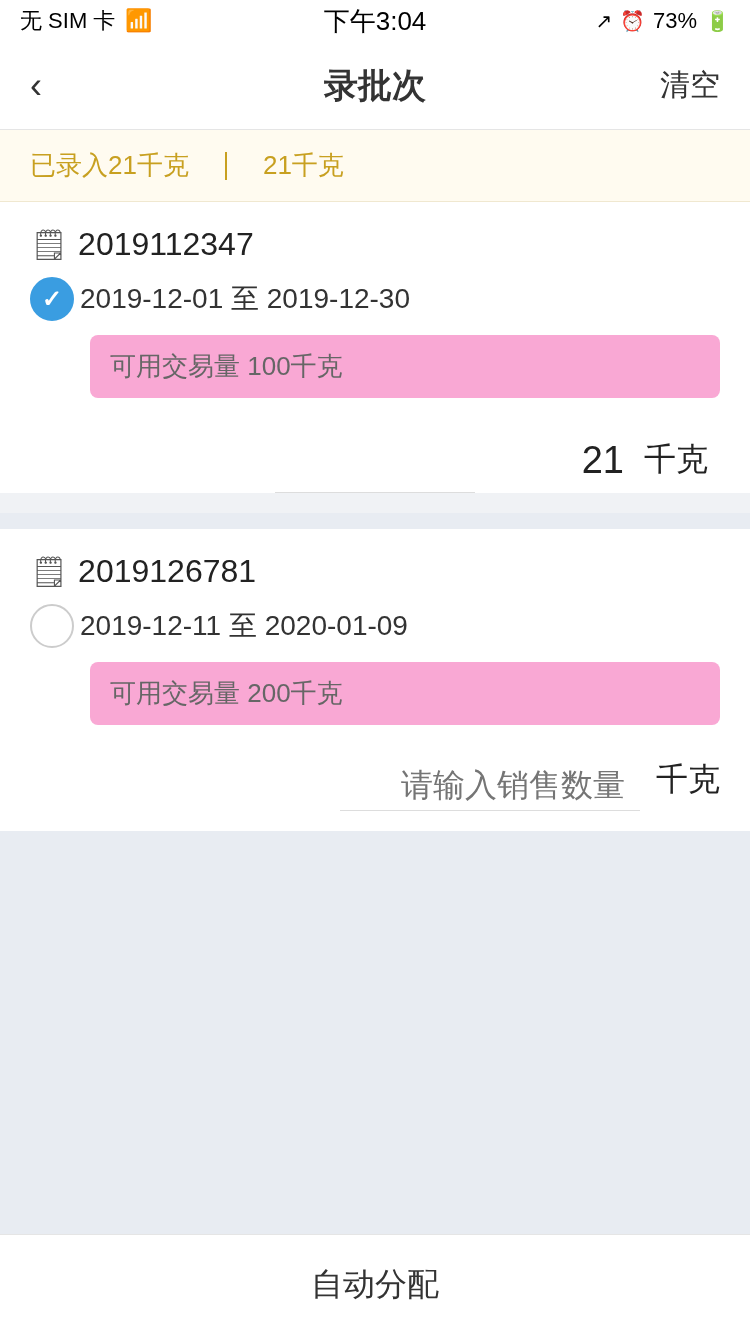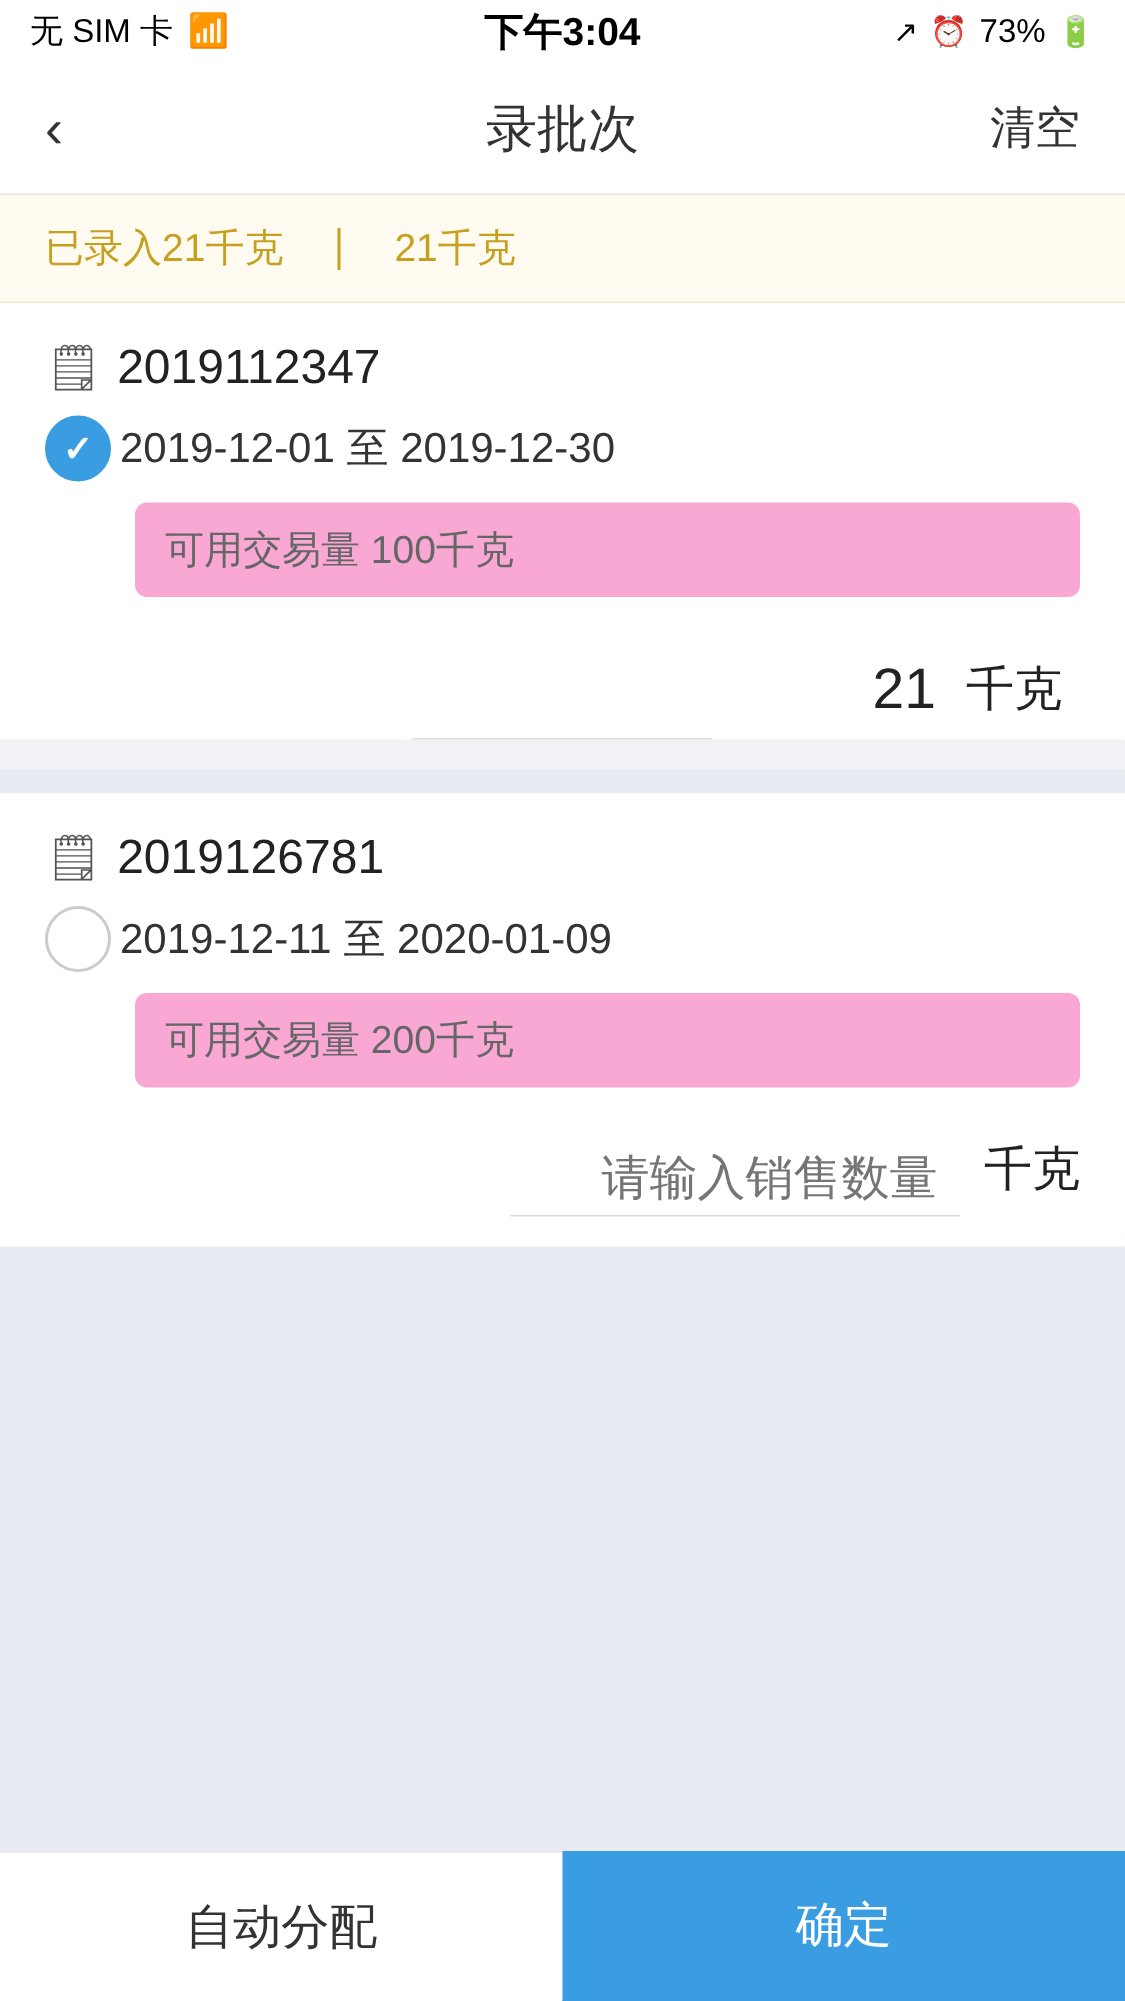--- a/index.html
+++ b/index.html
@@ -25,21 +25,21 @@
       font-weight: 500;
     }
     .status-left {
       display: flex;
       align-items: center;
       gap: 10px;
       font-size: 22px;
     }
     .status-center {
       font-size: 26px;
-      font-weight: 700;
+      font-weight: 400;
       position: absolute;
       left: 50%;
       transform: translateX(-50%);
     }
     .status-right {
       display: flex;
       align-items: center;
       gap: 8px;
       font-size: 22px;
     }
@@ -59,21 +59,21 @@
     .nav-back {
       font-size: 36px;
       color: #333;
       cursor: pointer;
     }
     .nav-title {
       position: absolute;
       left: 50%;
       transform: translateX(-50%);
       font-size: 34px;
-      font-weight: 400;
+      font-weight: 700;
       color: #333;
     }
     .nav-clear {
       font-size: 30px;
       color: #333;
       cursor: pointer;
       margin-left: 28px;
     }
 
     
@@ -326,14 +326,13 @@
   <div class="quantity-input-row">
     <input class="quantity-input" type="number" placeholder="请输入销售数量" style="">
     <span class="quantity-input-unit">千克</span>
   </div>
 </div>
 
 <div class="gray-area"></div>
 
 <div class="bottom-bar">
   <div class="bottom-auto">自动分配</div>
-  <div class="bottom-confirm">确定</div>
 </div>
 
 </body></html>

